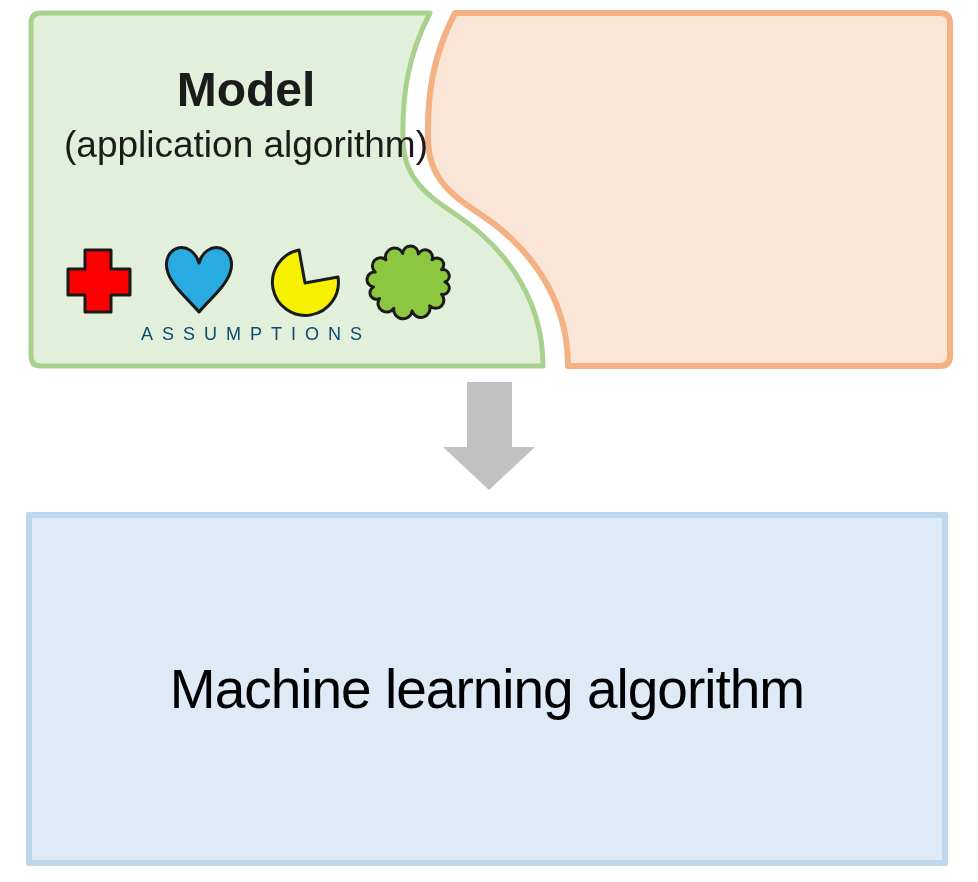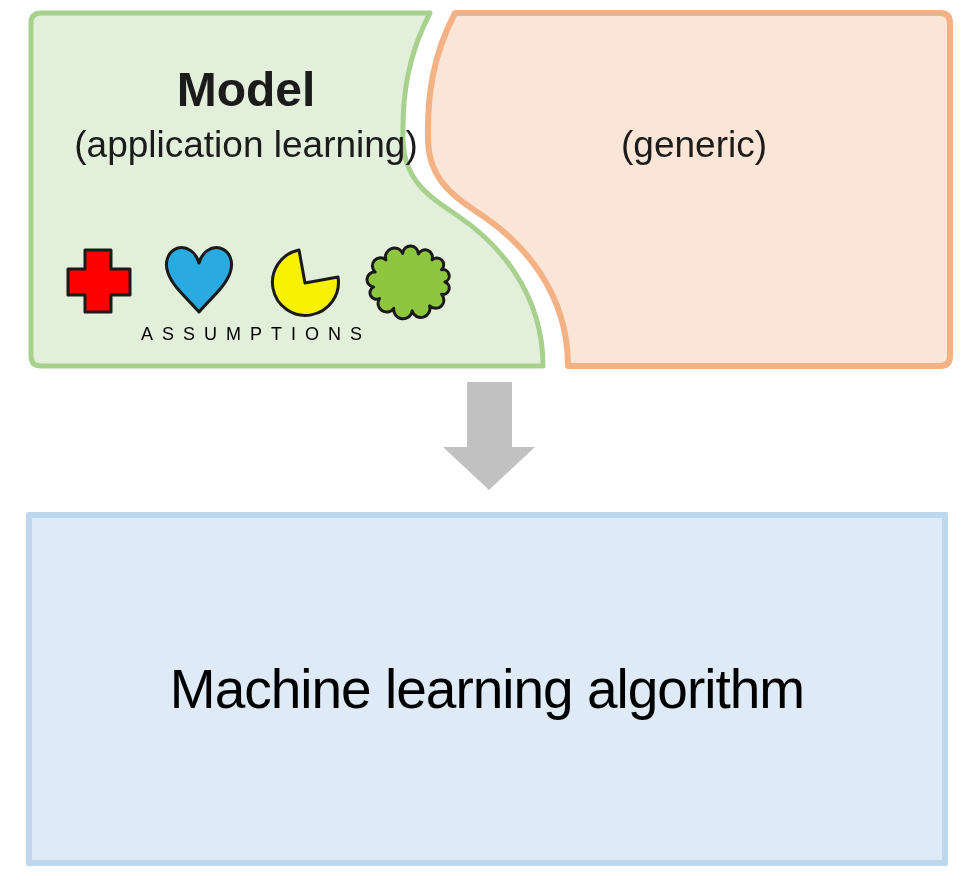--- a/index.html
+++ b/index.html
@@ -15,21 +15,21 @@
   .model-title{left:31px;top:64px;width:430px;font-size:48px;font-weight:bold;line-height:52px;}
   .model-sub{left:31px;top:122px;width:430px;font-size:37px;font-weight:400;line-height:46px;}
   .inference-title{left:448px;top:64px;width:492px;font-size:48px;font-weight:bold;line-height:52px;}
   .inference-sub{left:448px;top:122px;width:492px;font-size:37px;font-weight:400;line-height:46px;}
   .assumptions{
     left:31px;top:317px;width:450px;
     font-size:25px;font-weight:400;
     font-variant:small-caps;
     text-transform:lowercase;
     letter-spacing:9px;
-    color:#000000;
+    color:#0c4a6e;
   }
   .ml-box{
     position:absolute;left:26px;top:512px;
     width:922px;height:354px;
     box-sizing:border-box;
     background:#DEEBF7;
     border:6px solid #BDD7EE;
     border-radius:2px;
     display:flex;align-items:center;justify-content:center;
   }
@@ -89,24 +89,23 @@
              a 9.1,9.1 0 0 1 -17.5,5.1
              a 9.2,9.2 0 0 1 -18.3,-2.6
              a 8.6,8.6 0 0 1 -14.3,-9.7
              a 6.5,6.5 0 0 1 -6,-11.6 Z" fill="#8DC63F"></path>
 
     <path class="arrow" d="M 467,382 H 512 V 447 H 535 L 489,490 L 443,447 H 467 Z" fill="#C1C1C1"></path>
   </svg>
 
   <div class="txt model-title">Model</div>
 
-  <div class="txt model-sub">(application learning)</div>
+  <div class="txt model-sub">(application algorithm)</div>
 
   <div class="txt assumptions">Assumptions</div>
 
 
-  <div class="txt inference-sub">(generic)</div>
 
   <div class="ml-box">
     <div class="ml-label">Machine learning algorithm</div>
   </div>
 
 </div>
 
 </body></html>

